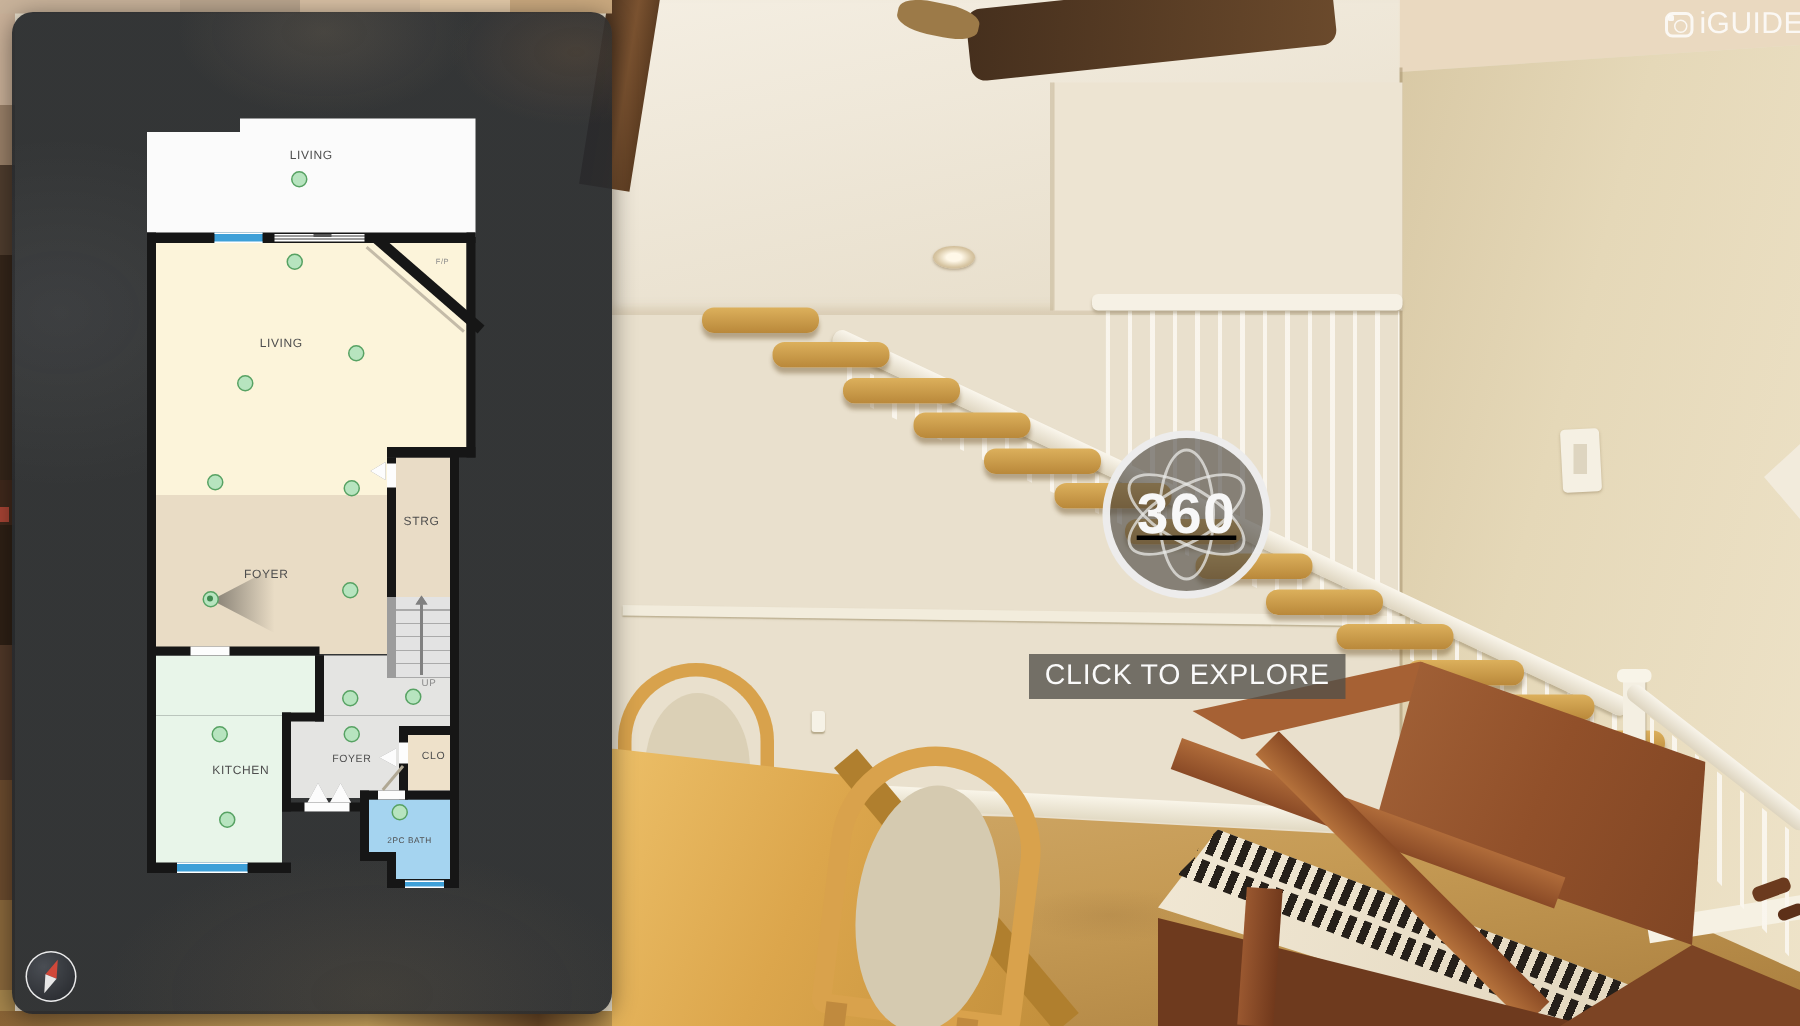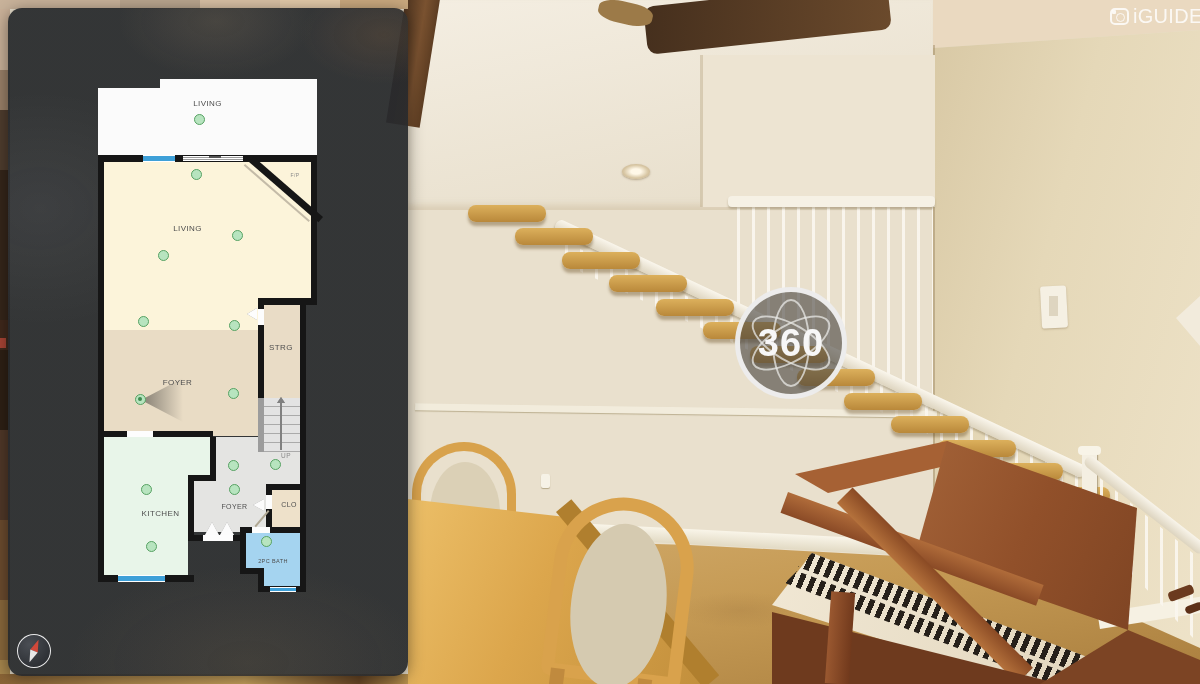--- a/index.html
+++ b/index.html
@@ -22,21 +22,21 @@
   #panel{position:absolute;left:8px;top:8px;width:400px;height:668px;border-radius:14px;
      background:
        radial-gradient(140px 80px at 52% 2%, rgba(195,165,120,.14), transparent 70%),
        radial-gradient(120px 70px at 94% 4%, rgba(130,95,60,.25), transparent 70%),
        radial-gradient(220px 170px at 8% 30%, rgba(255,255,255,.05), transparent 70%),
        radial-gradient(240px 130px at 60% 98%, rgba(160,130,80,.13), transparent 75%),
        linear-gradient(rgba(40,42,45,.94), rgba(40,42,45,.94));
      box-shadow:0 3px 16px rgba(0,0,0,.45);}
   #badge{position:absolute;left:735px;top:287px;width:112px;height:112px;border-radius:50%;
      border:5px solid rgba(245,245,245,.92);background:rgba(72,70,64,.62);box-sizing:border-box;
-     display:flex;align-items:center;justify-content:center;}
+     display:flex;align-items:center;justify-content:center;text-decoration:underline;}
   .orbit{position:absolute;left:50%;top:50%;width:88px;height:38px;margin:-19px 0 0 -44px;
      border:2px solid rgba(232,232,230,.75);border-radius:50%;box-sizing:border-box;}
   #badge .num{position:relative;font-size:38px;font-weight:bold;color:#f7f7f7;letter-spacing:1px;}
   #explore{position:absolute;left:686px;top:436px;width:211px;height:30px;background:rgba(82,80,73,.78);
      color:#fafafa;font-size:19px;letter-spacing:.5px;display:flex;align-items:center;justify-content:center;}
   #floorbtn{position:absolute;left:262px;top:636px;width:120px;height:30px;border:none;border-radius:15px;
      background:rgba(28,32,36,.9);color:#fff;font-size:13.5px;font-family:"Liberation Sans",sans-serif;
      display:flex;align-items:center;justify-content:center;gap:7px;cursor:pointer;}
   #compass{position:absolute;left:17px;top:634px;width:34px;height:34px;border-radius:50%;
      border:1.5px solid rgba(255,255,255,.9);background:radial-gradient(circle at 35% 30%,#4a4e54,#24262a);
@@ -230,20 +230,23 @@
     </div>
   </div>
 
 
   <div id="badge">
     <div class="orbit" style="transform:rotate(30deg);"></div>
     <div class="orbit" style="transform:rotate(90deg);"></div>
     <div class="orbit" style="transform:rotate(150deg);"></div>
     <span class="num">360</span>
   </div>
+  <div id="explore">
+    <span>CLICK TO EXPLORE</span>
+  </div>
 
   <div id="logo">
     <span class="ic">
       <span class="notch"></span>
       <span class="lens"></span>
     </span>
     <span class="txt">iGUIDE</span>
   </div>
 
 </div>

